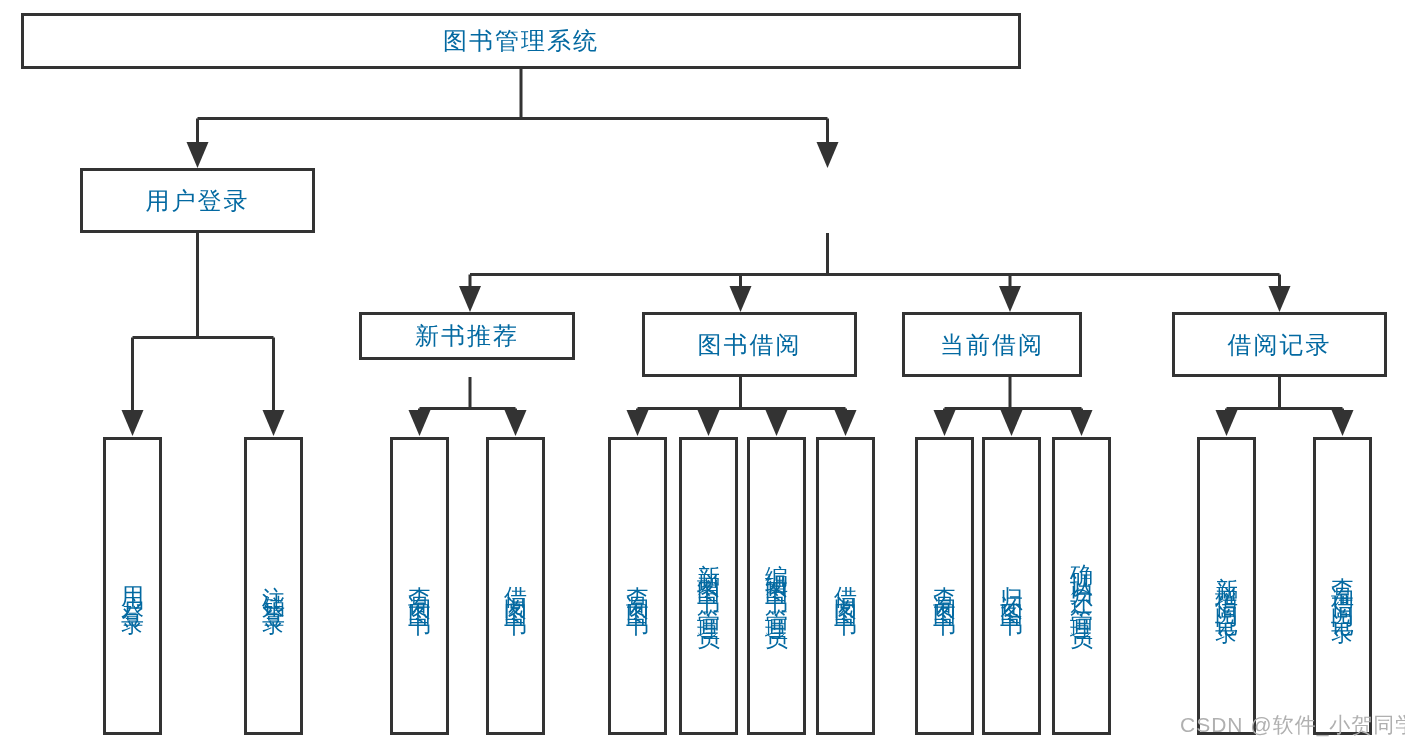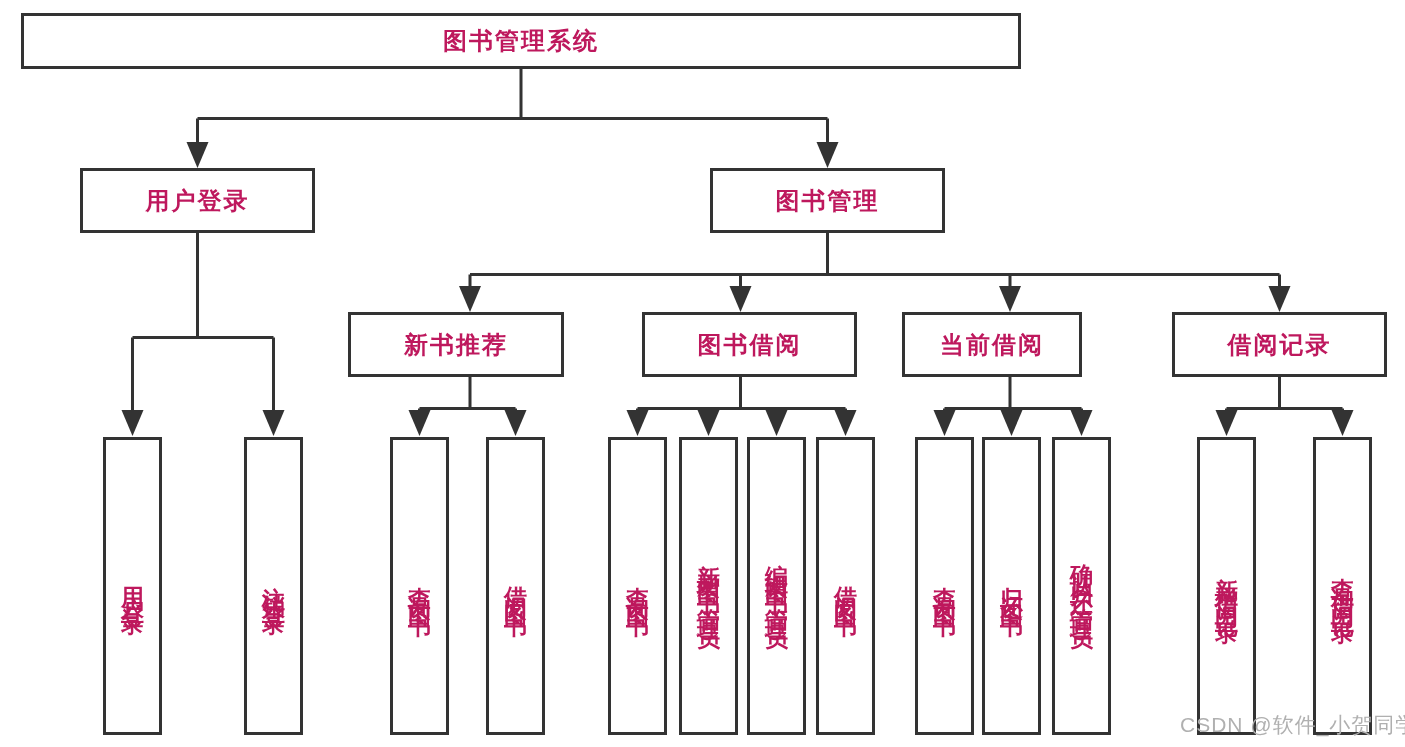--- a/index.html
+++ b/index.html
@@ -3,23 +3,23 @@
 <meta charset="utf-8">
 <style>
   html,body{margin:0;padding:0;background:#ffffff;}
   .canvas{
     position:relative;width:1405px;height:747px;background:#ffffff;overflow:hidden;
     font-family:"Liberation Sans","DejaVu Sans",sans-serif;
   }
   .connectors{position:absolute;left:0;top:0;width:1405px;height:747px;}
   .node{
     position:absolute;box-sizing:border-box;background:#ffffff;
-    border:3px solid #333333;color:#be185d;
+    border:3px solid #333333;color:#0369a1;
     display:flex;align-items:center;justify-content:center;
-    font-size:24px;letter-spacing:2px;white-space:nowrap;z-index:2;font-weight:bold;
+    font-size:24px;letter-spacing:2px;white-space:nowrap;z-index:2;
   }
   .node.leaf{
     writing-mode:vertical-rl;text-orientation:mixed;
     font-size:23px;letter-spacing:9px;line-height:1;white-space:normal;
   }
   .watermark{
     position:absolute;left:1180px;top:711px;z-index:3;
     font-size:21px;letter-spacing:1px;color:#b0b0b0;white-space:nowrap;
   }
 </style>
@@ -87,23 +87,22 @@
     </g>
     <g fill="#333333" stroke="none">
       <polygon points="1215.5,410 1237.5,410 1226.5,436"></polygon>
       <polygon points="1331.5,410 1353.5,410 1342.5,436"></polygon>
     </g>
   </svg>
 
   <div class="node" style="left:21px;top:13px;width:1000px;height:56px">图书管理系统</div>
 
   <div class="node" style="left:80px;top:168px;width:235px;height:65px">用户登录</div>
-  <div class="node" style="left:710px;top:168px;width:235px;height:65px">图书管理</div>
 
-  <div class="node" style="left:348px;top:312px;width:216px;height:65px">新书推荐</div>
+  <div class="node" style="left:359px;top:312px;width:216px;height:48px">新书推荐</div>
   <div class="node" style="left:642px;top:312px;width:215px;height:65px">图书借阅</div>
   <div class="node" style="left:902px;top:312px;width:180px;height:65px">当前借阅</div>
   <div class="node" style="left:1172px;top:312px;width:215px;height:65px">借阅记录</div>
 
   <div class="node leaf" style="left:103px;top:437px;width:59px;height:298px">用户登录</div>
   <div class="node leaf" style="left:244px;top:437px;width:59px;height:298px">注销登录</div>
 
   <div class="node leaf" style="left:390px;top:437px;width:59px;height:298px">查询图书</div>
   <div class="node leaf" style="left:486px;top:437px;width:59px;height:298px">借阅图书</div>
 

